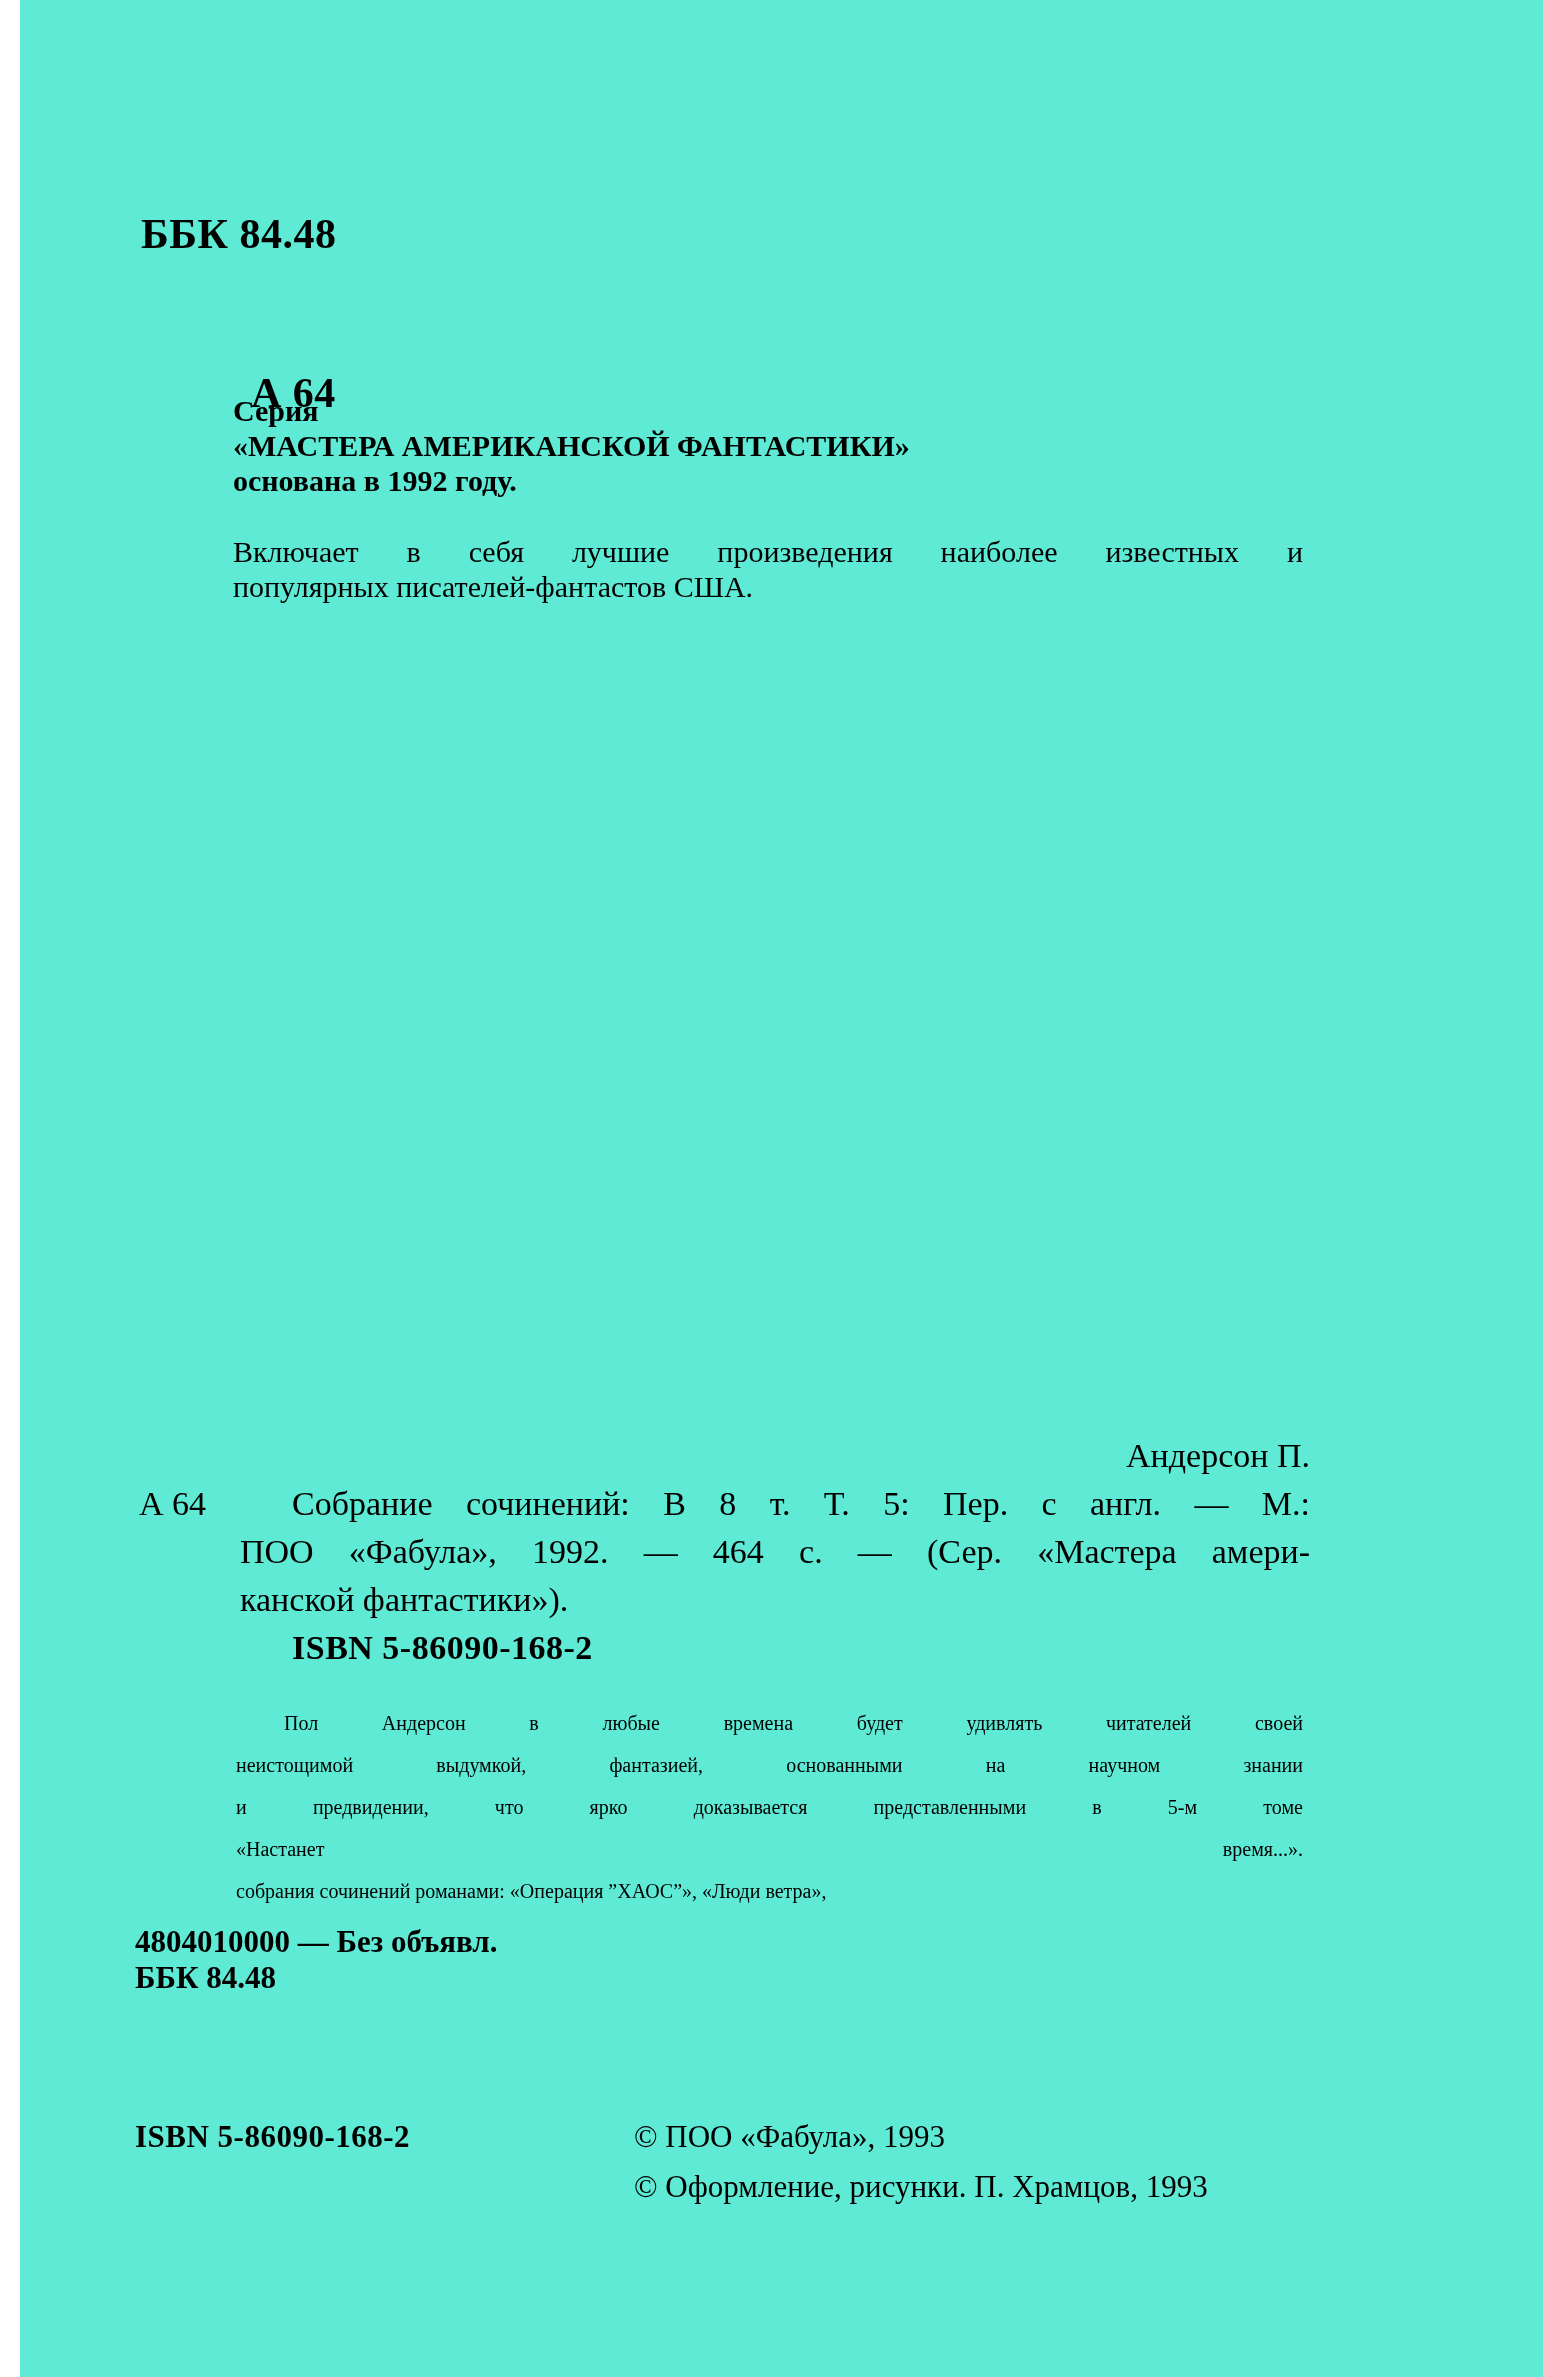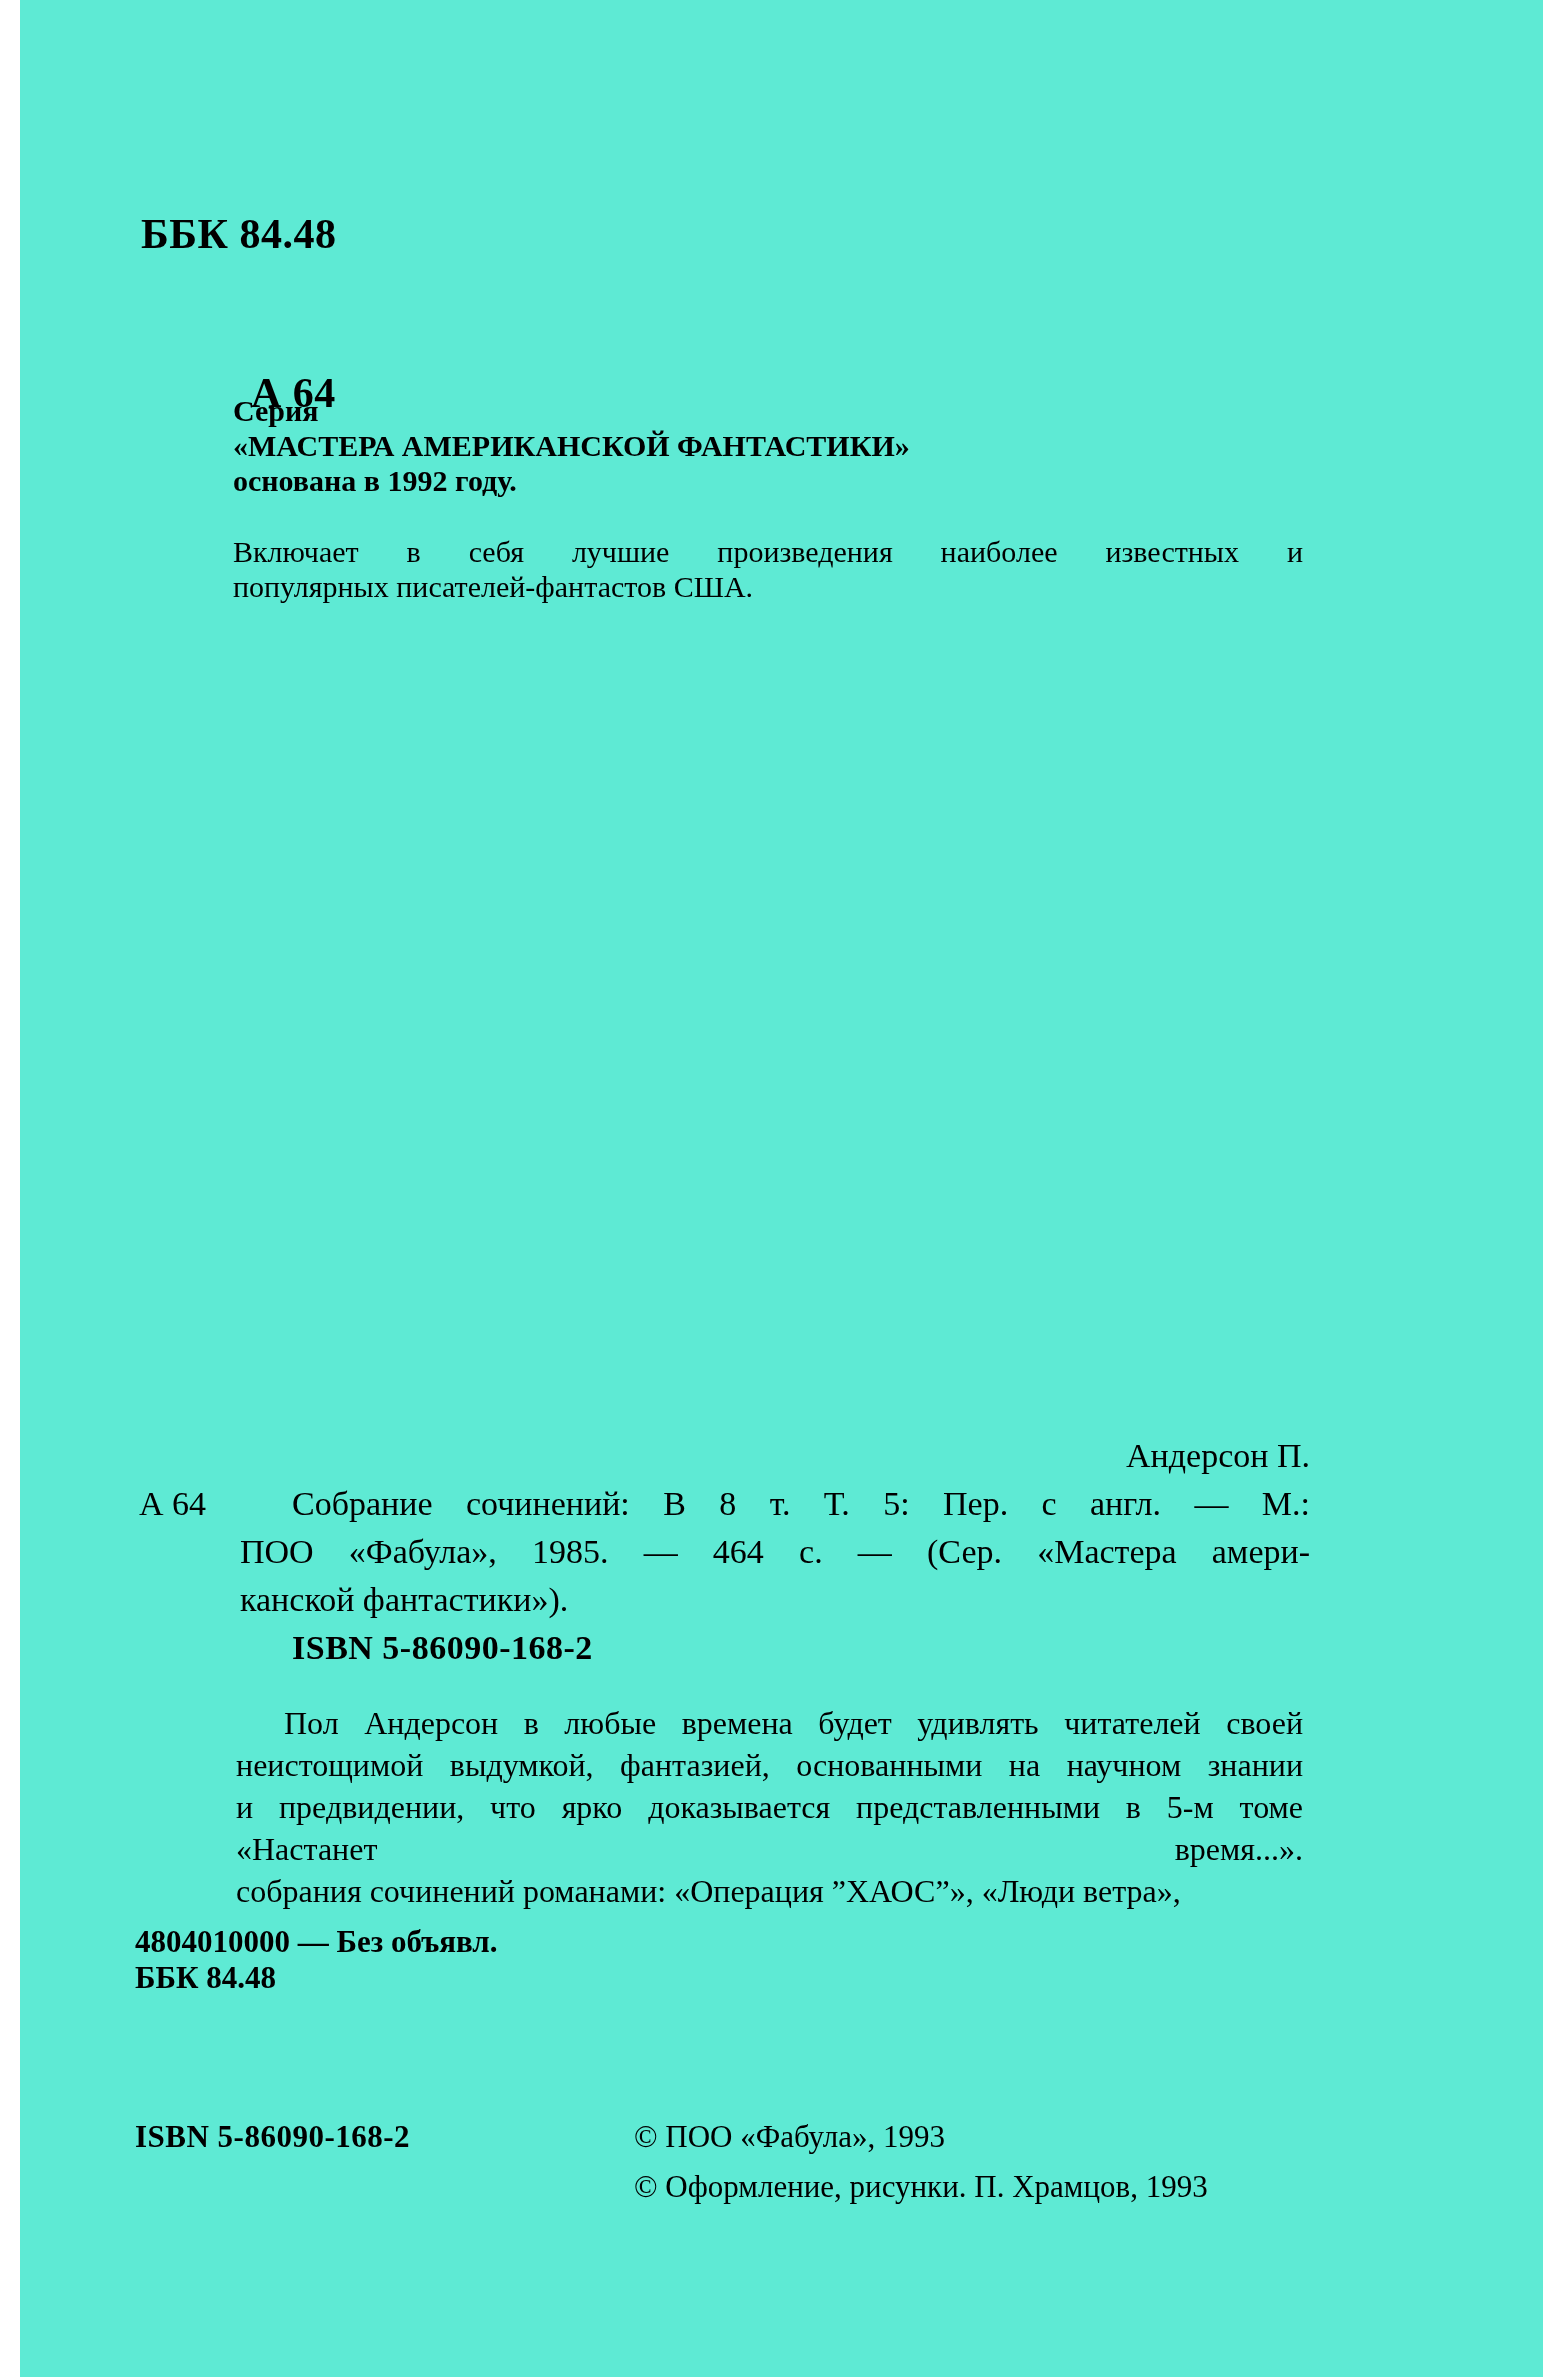--- a/index.html
+++ b/index.html
@@ -74,21 +74,21 @@
     text-align-last: justify;
   }
   .jline:last-child { text-align-last: left; }
 
   
   .annotation {
     position: absolute;
     left: 216px;
     top: 1702px;
     width: 1067px;
-    font-size: 32px;
+    font-size: 20px;
     line-height: 42px;
   }
   .annotation .jline:first-child { text-indent: 48px; }
 
   
   .catalog-row {
     position: absolute;
     left: 115px;
     top: 1924px;
     width: 1175px;
@@ -141,21 +141,21 @@
         <div class="jline">Включает в себя лучшие произведения наиболее известных и</div>
         <div class="jline">популярных писателей-фантастов США.</div>
       </div>
   </div>
 
   <div class="bib">
     <span class="bib-index">А 64</span>
     <div class="bib-author">Андерсон П.</div>
     <div class="bib-lines">
         <div class="jline">Собрание сочинений: В 8 т. Т. 5: Пер. с англ. — М.:</div>
-        <div class="jline">ПОО «Фабула», 1985. — 464 с. — (Сер. «Мастера амери-</div>
+        <div class="jline">ПОО «Фабула», 1992. — 464 с. — (Сер. «Мастера амери-</div>
         <div class="jline">канской фантастики»).</div>
       </div>
     <div class="bib-isbn">ISBN 5-86090-168-2</div>
   </div>
 
   <div class="annotation">
       <div class="jline">Пол Андерсон в любые времена будет удивлять читателей своей</div>
       <div class="jline">неистощимой выдумкой, фантазией, основанными на научном знании</div>
       <div class="jline">и предвидении, что ярко доказывается представленными в 5-м томе</div>
       <div class="jline">«Настанет время...».</div>

